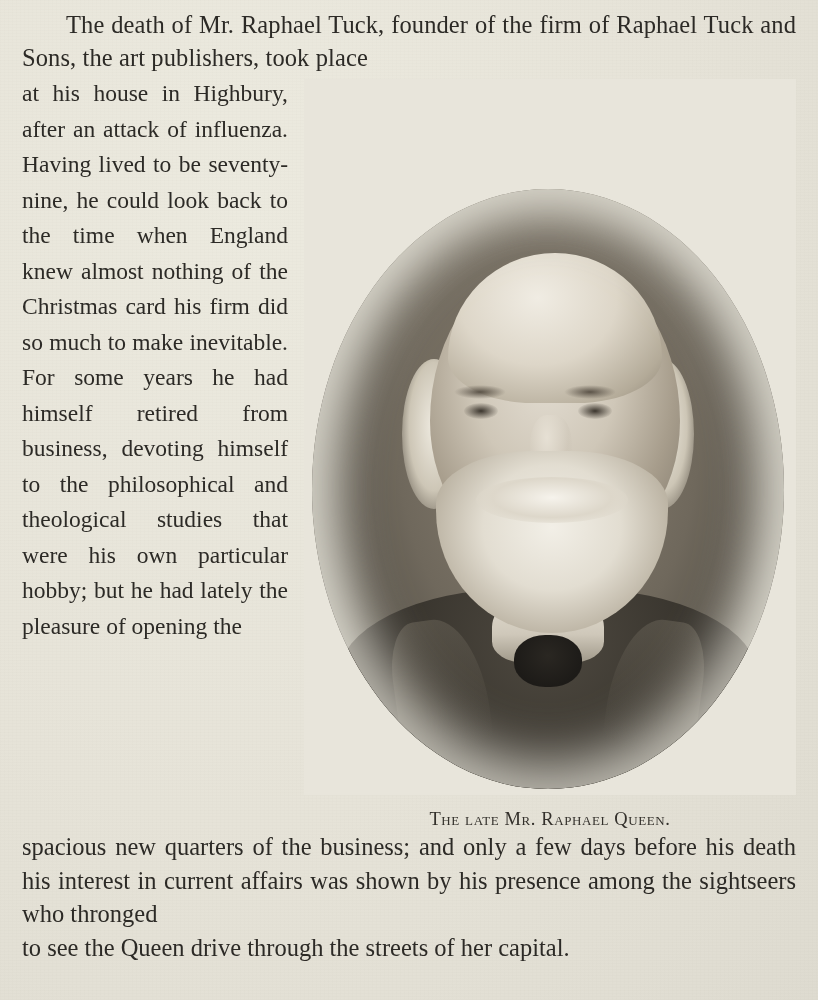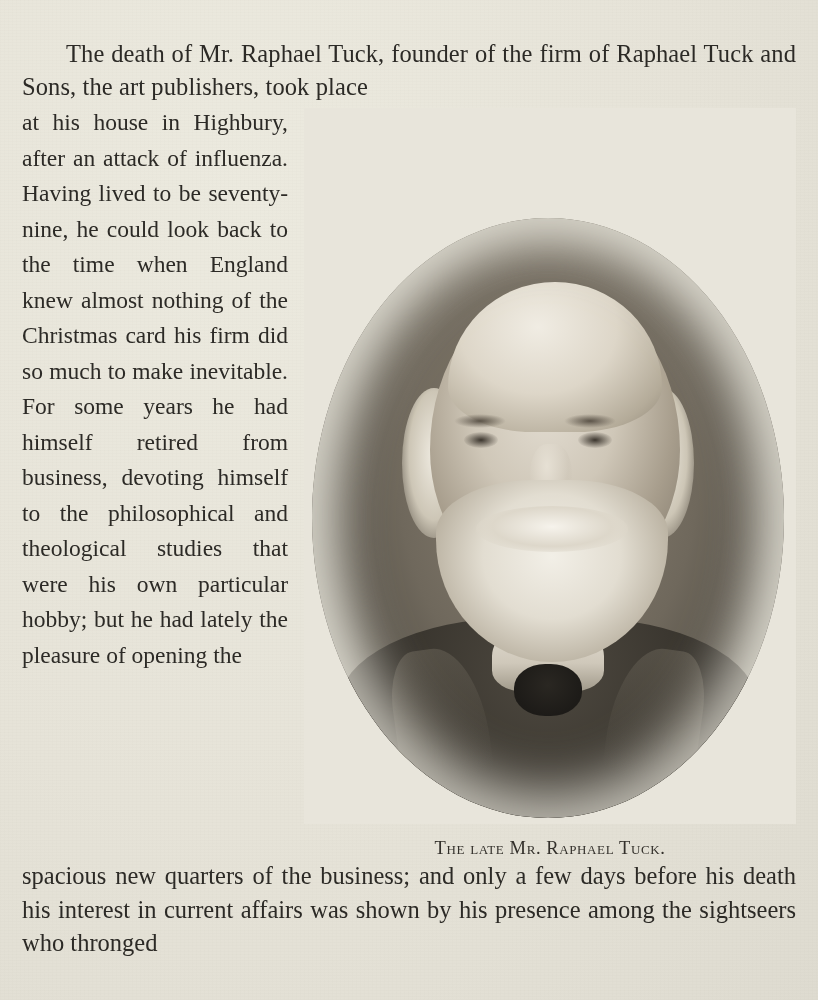--- a/index.html
+++ b/index.html
@@ -29,21 +29,21 @@
     left: 0; top: 0; right: 0; bottom: 0;
     opacity: .35;
     background-image:
       repeating-linear-gradient(0deg, rgba(120,115,100,.05) 0px, rgba(120,115,100,.05) 1px, rgba(255,255,255,0) 1px, rgba(255,255,255,0) 3px),
       repeating-linear-gradient(90deg, rgba(120,115,100,.04) 0px, rgba(120,115,100,.04) 1px, rgba(255,255,255,0) 1px, rgba(255,255,255,0) 4px);
     pointer-events: none;
   }
   .content {
     position: absolute;
     left: 22px;
-    top: 37px;
+    top: 8px;
     width: 774px;
     color: #2c2a26;
   }
   .lead {
     font-size: 24.5px;
     line-height: 33px;
     text-align: justify;
     text-justify: inter-word;
     letter-spacing: .1px;
   }
@@ -247,28 +247,29 @@
             <div class="brow-r"></div>
             <div class="eye-l"></div>
             <div class="eye-r"></div>
             <div class="nose"></div>
             <div class="beard"></div>
             <div class="moustache"></div>
             <div class="oval-fade"></div>
           </div>
         </div>
         <div class="caption">
-          <span>The late Mr. Raphael Tuck.</span>
+          <span>The late Mr. Raphael Queen.</span>
         </div>
       </div>
 
       <div class="col-text">
         <p>at his house in Highbury, after an attack of influenza. Having lived to be seventy-nine, he could look back to the time when England knew almost nothing of the Christmas card his firm did so much to make inevitable. For some years he had himself retired from business, devoting himself to the philosophical and theological studies that were his own particular hobby; but he had lately the pleasure of opening the</p>
       </div>
 
     </div>
 
     <div class="tail">
       <span>spacious new quarters of the business; and only a few days before his death his interest in current affairs was shown by his presence among the sightseers who thronged</span>
+      <div class="last">to see the Queen drive through the streets of her capital.</div>
     </div>
 
   </div>
 </div>
 
 </body></html>

